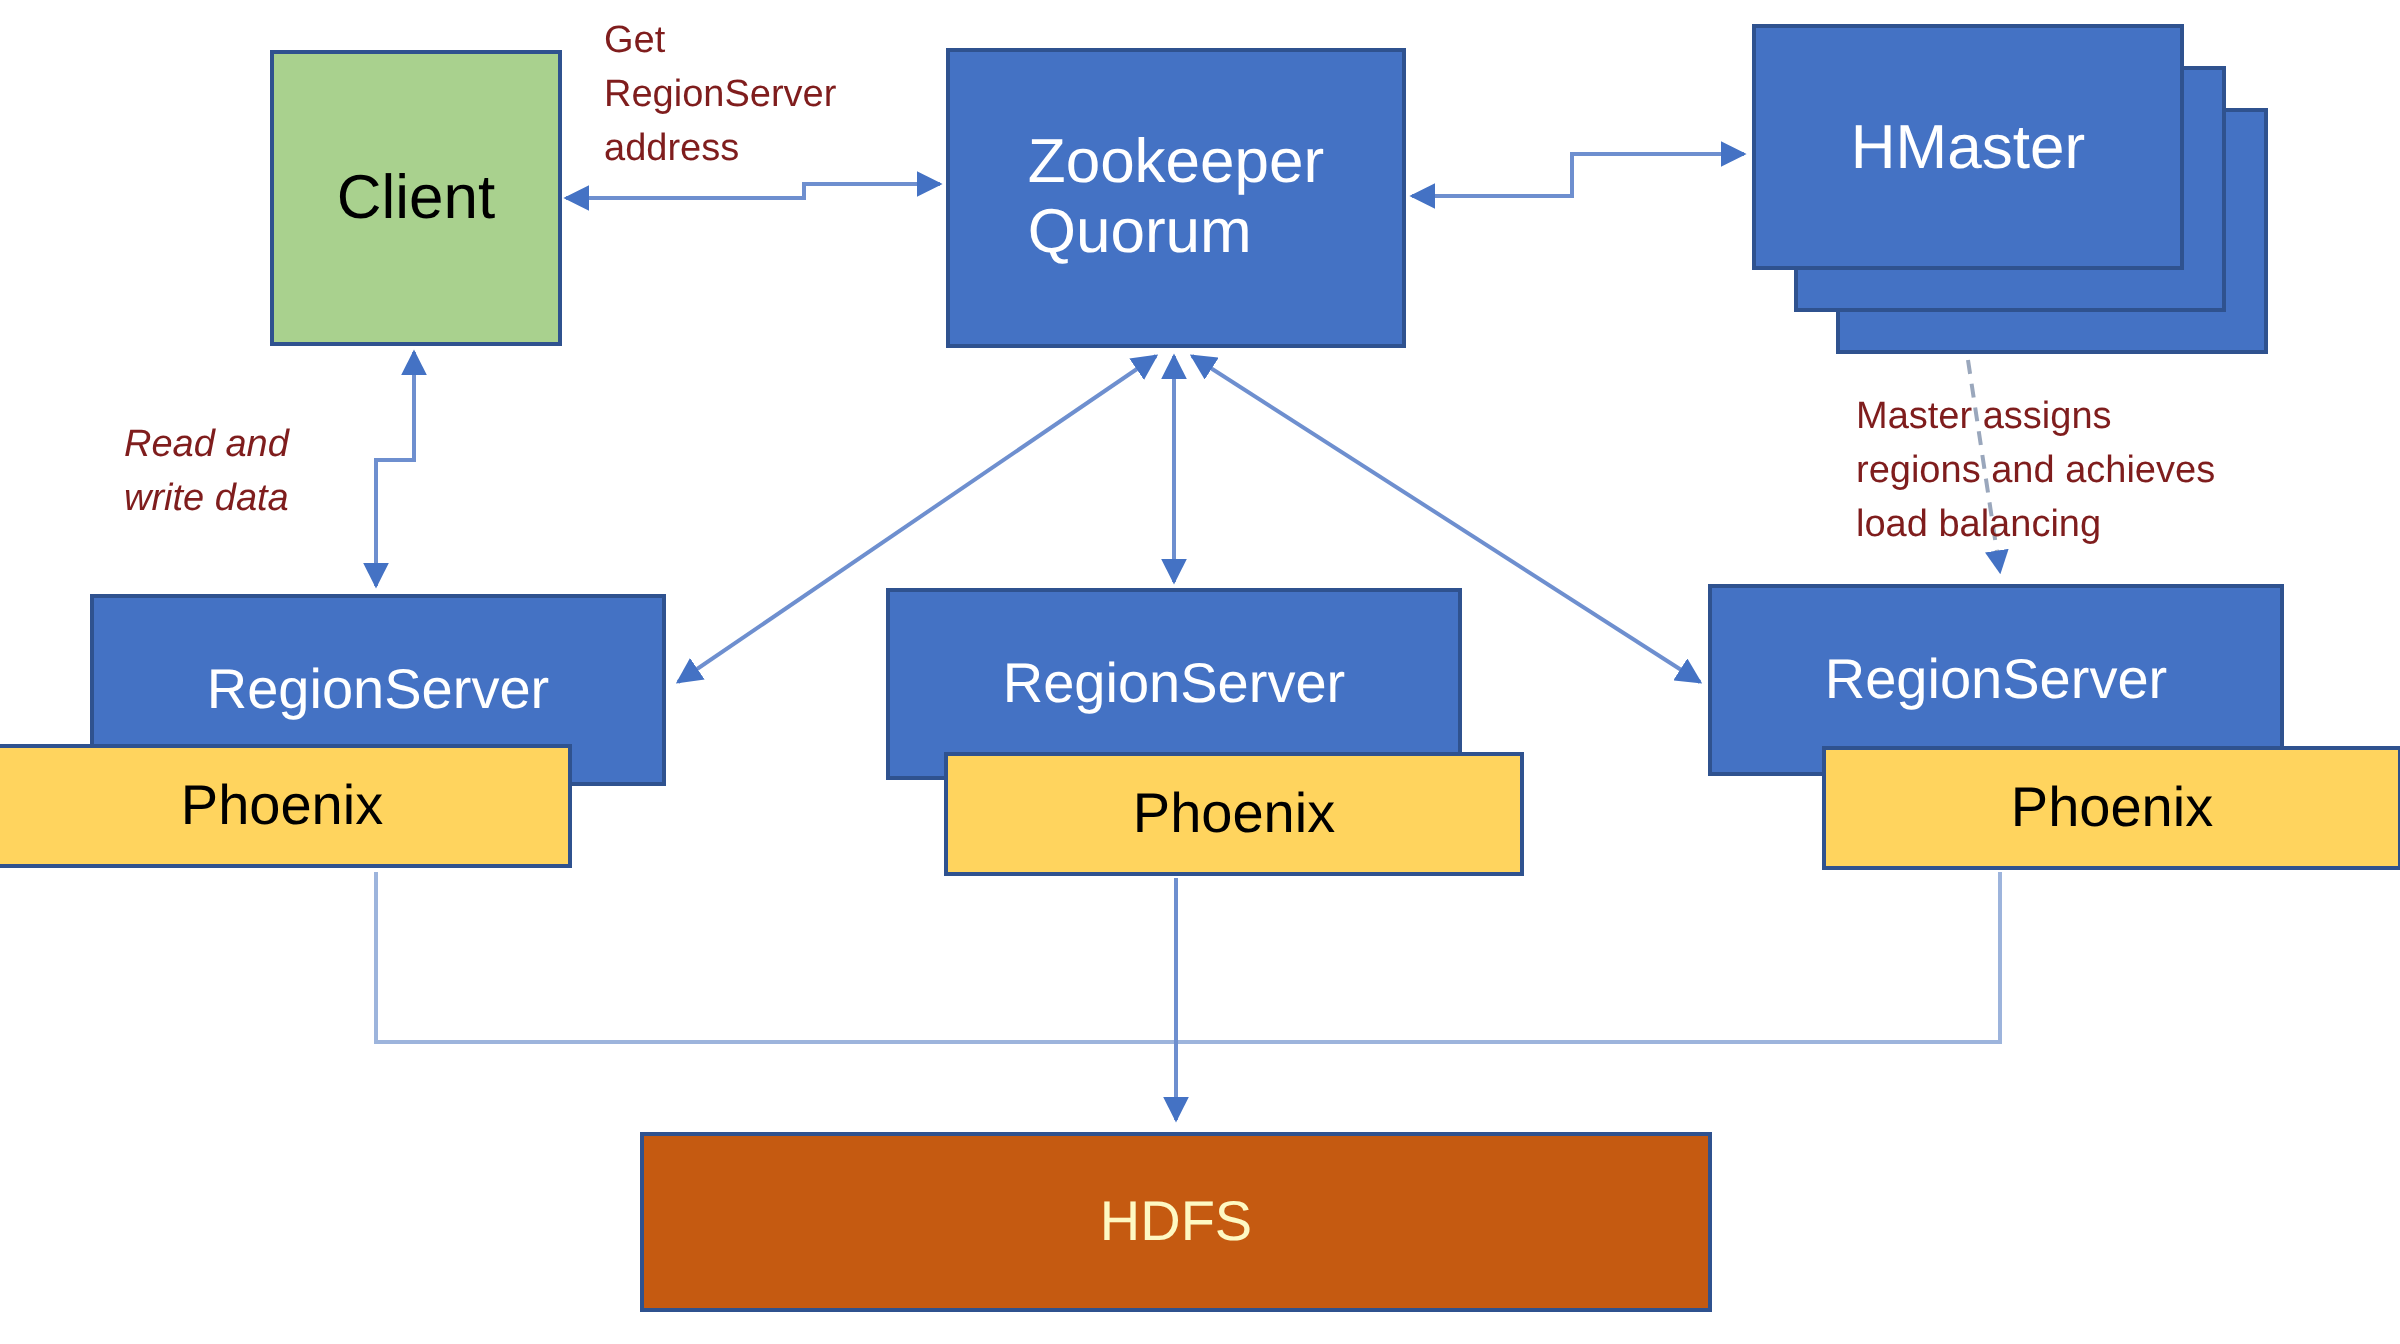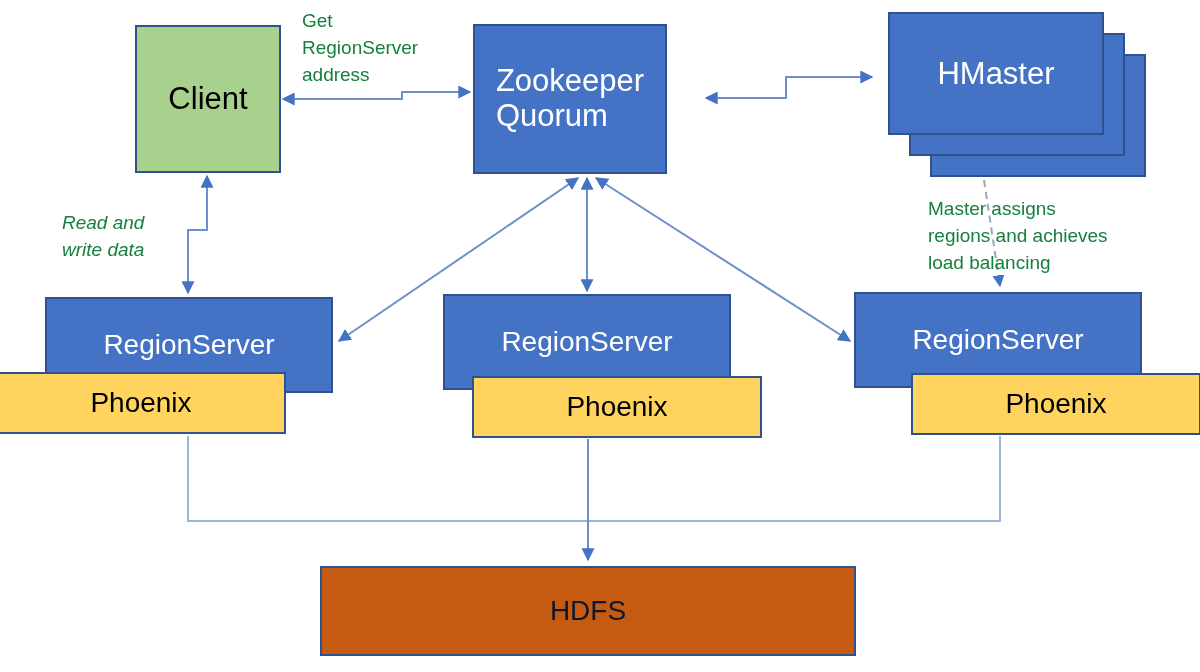--- a/index.html
+++ b/index.html
@@ -28,33 +28,33 @@
     display: flex;
     align-items: center;
     justify-content: center;
     text-align: left;
     border: 2px solid #2F528F;
     line-height: 1.12;
   }
   .node.blue   { background: #4472C4; color: #FFFFFF; }
   .node.green  { background: #A9D18E; color: #000000; }
   .node.yellow { background: #FFD45E; color: #000000; }
-  .node.orange { background: #C55A11; color: #0f172a; }
+  .node.orange { background: #C55A11; color: #fef9c3; }
 
   .node .node-label { display: block; padding: 0 6px; }
 
   
   #client { left: 135px; top: 25px; width: 146px; height: 148px; font-size: 31px; }
 
   
-  #zookeeper { left: 473px; top: 24px; width: 194px; height: 150px; font-size: 31px; }
+  #zookeeper { left: 473px; top: 24px; width: 230px; height: 150px; font-size: 31px; }
 
   
   .hmaster-stack { position: absolute; left: 876px; top: 12px; width: 258px; height: 165px; }
-  .hm-layer { position: absolute; box-sizing: border-box; background: #4472C4; border: 2px solid #2F528F; margin-left: 12px; }
+  .hm-layer { position: absolute; box-sizing: border-box; background: #4472C4; border: 2px solid #2F528F; }
   #hmaster-back  { left: 42px; top: 42px; width: 216px; height: 123px; }
   #hmaster-mid   { left: 21px; top: 21px; width: 216px; height: 123px; }
   #hmaster-front { left: 0px;  top: 0px;  width: 216px; height: 123px;
                    display: flex; align-items: center; justify-content: center;
                    color: #FFFFFF; font-size: 31px; }
 
   
   #rs-left   { left: 45px;  top: 297px; width: 288px; height: 96px;  font-size: 28px; }
   #rs-mid    { left: 443px; top: 294px; width: 288px; height: 96px;  font-size: 28px; }
   #rs-right  { left: 854px; top: 292px; width: 288px; height: 96px;  font-size: 28px; }
@@ -63,21 +63,21 @@
   #px-left   { left: -4px;  top: 372px; width: 290px; height: 62px; font-size: 28px; }
   #px-mid    { left: 472px; top: 376px; width: 290px; height: 62px; font-size: 28px; }
   #px-right  { left: 911px; top: 373px; width: 290px; height: 62px; font-size: 28px; }
 
   
   #hdfs { left: 320px; top: 566px; width: 536px; height: 90px; font-size: 28px; }
 
   
   .annot {
     position: absolute;
-    color: #15803d;
+    color: #7f1d1d;
     font-size: 19px;
     line-height: 1.42;
     white-space: pre-line;
     text-align: left;
   }
   #annot-get   { left: 302px; top: 8px;   width: 168px; }
   #annot-rw    { left: 62px;  top: 210px; width: 150px; }
   #annot-master{ left: 916px; top: 196px; width: 230px; margin-left: 12px; }
 </style>
 </head>

